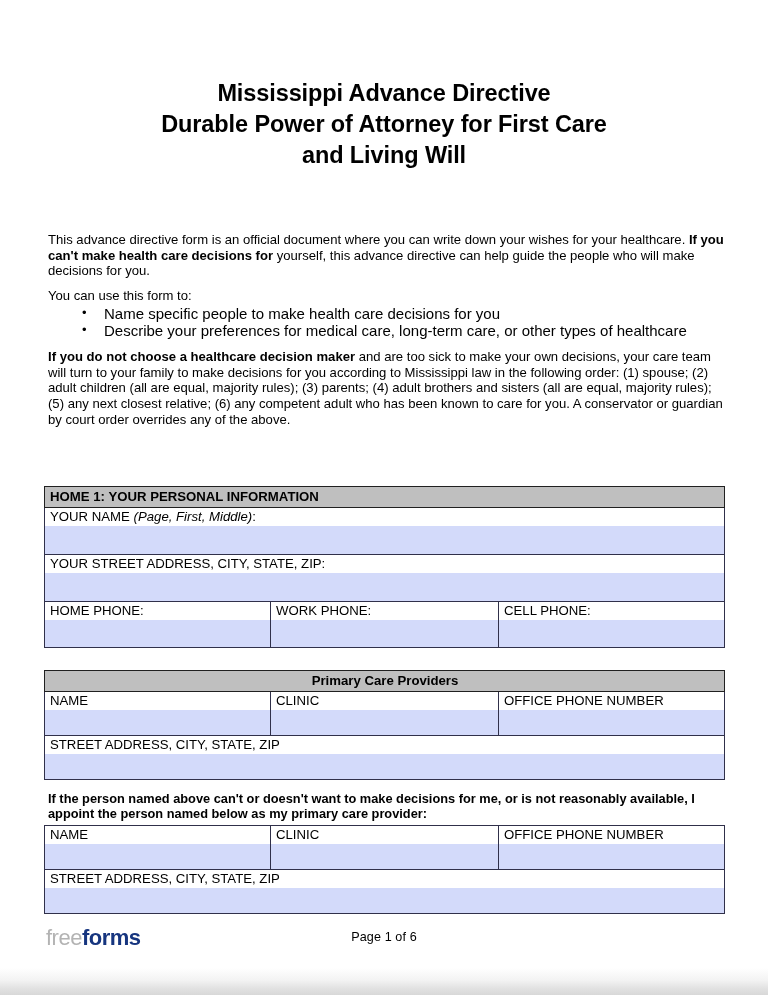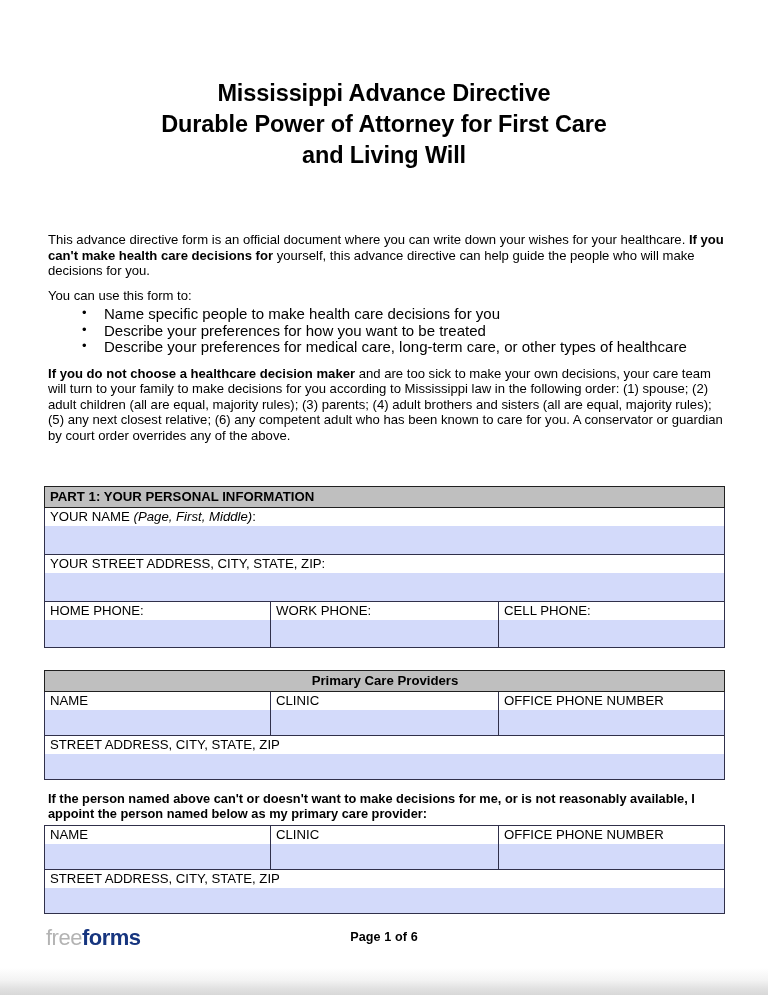--- a/index.html
+++ b/index.html
@@ -171,21 +171,21 @@
   }
   .logo .free { color: #b3b3b3; font-weight: normal; }
   .logo .forms { color: #16357f; font-weight: bold; }
   .pageno {
     position: absolute;
     left: 0;
     top: 4px;
     width: 768px;
     text-align: center;
     font-size: 12.6px;
-    font-weight: bold;
+    font-weight: normal;
     letter-spacing: 0.1px;
   }
 </style>
 </head>
 <body>
 
 <div class="page">
   <div class="sheet">
 
     <div class="doc-title">
@@ -194,36 +194,35 @@
       <span class="tline">and Living Will</span>
     </div>
 
     <div class="content">
       <p class="para"><span>This advance directive form is an official document where you can write down your wishes for your healthcare. </span><span class="b">If you can't make health care decisions for</span><span> yourself, this advance directive can help guide the people who will make decisions for you.</span></p>
 
       <p class="para tight">You can use this form to:</p>
 
       <ul class="uses">
         <li>Name specific people to make health care decisions for you</li>
-        <li>Describe your preferences for how you want to be treated</li>
         <li>Describe your preferences for medical care, long-term care, or other types of healthcare</li>
       </ul>
 
       <p class="para para-block-2"><span class="b">If you do not choose a healthcare decision maker</span><span> and are too sick to make your own decisions, your care team will turn to your family to make decisions for you according to Mississippi law in the following order: (1) spouse; (2) adult children (all are equal, majority rules); (3) parents; (4) adult brothers and sisters (all are equal, majority rules); (5) any next closest relative; (6) any competent adult who has been known to care for you. A conservator or guardian by court order overrides any of the above.</span></p>
     </div>
 
     <table class="tbl" id="part1-table">
       <colgroup>
         <col style="width:226px">
         <col style="width:228px">
         <col style="width:226px">
       </colgroup>
       <tbody>
         <tr>
-          <td class="bar" colspan="3">PART 1: YOUR PERSONAL INFORMATION</td>
+          <td class="bar" colspan="3">HOME 1: YOUR PERSONAL INFORMATION</td>
         </tr>
         <tr>
           <td class="field h46" colspan="3">
             <span class="lbl"><span>YOUR NAME </span><i>(Page, First, Middle)</i><span>:</span></span>
           </td>
         </tr>
         <tr>
           <td class="field h46" colspan="3">
             <span class="lbl">YOUR STREET ADDRESS, CITY, STATE, ZIP:</span>
           </td>

